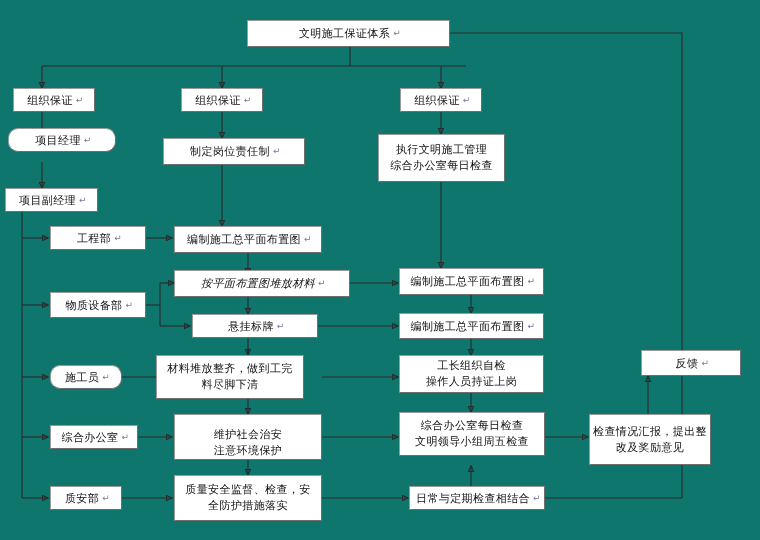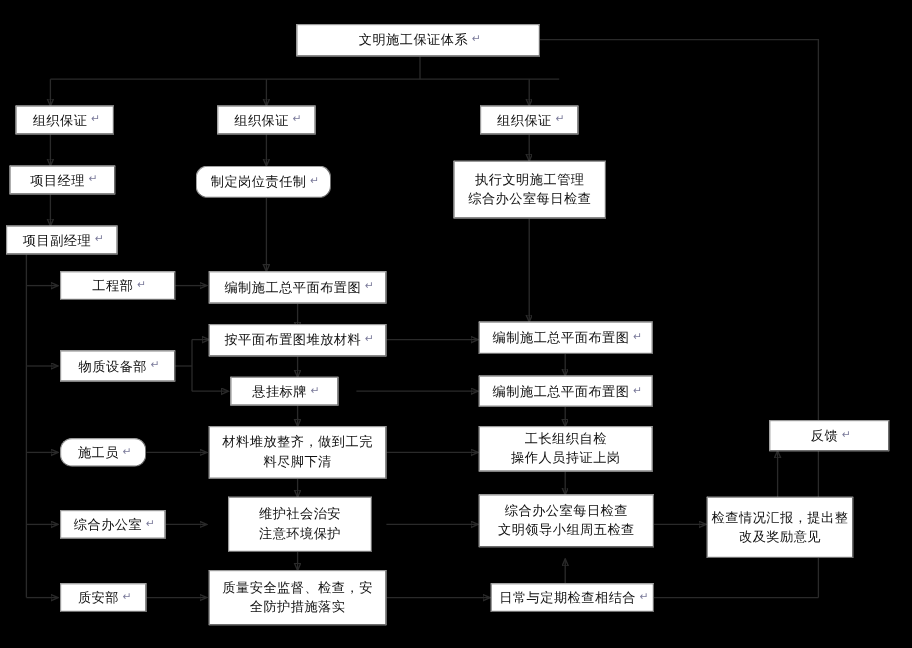--- a/index.html
+++ b/index.html
@@ -1,17 +1,17 @@
 <!DOCTYPE html>
 <html><head>
 <meta charset="utf-8">
 <style>
   html,body{margin:0;padding:0;background:#ffffff;}
   body{font-family:"DejaVu Sans","Liberation Sans",sans-serif;}
-  #canvas{position:relative;width:760px;height:540px;background:#000000;overflow:hidden;}
+  #canvas{position:relative;width:760px;height:540px;background:#0f766e;overflow:hidden;}
   .node{
     position:absolute;
     box-sizing:border-box;
     border:1px solid #9a9a9a;
     border-right-color:#6e6e6e;
     border-bottom-color:#6e6e6e;
     background:#ffffff;
     display:flex;
     align-items:center;
     justify-content:center;
@@ -116,31 +116,31 @@
   <div class="node" style="left:181px;top:88px;width:82px;height:24px;">
     <span class="txt">组织保证</span>
       <span class="mark">↵</span>
   </div>
 
   <div class="node" style="left:400px;top:88px;width:82px;height:24px;">
     <span class="txt">组织保证</span>
       <span class="mark">↵</span>
   </div>
 
-  <div class="node" style="left:8px;top:138px;width:88px;height:24px;">
+  <div class="node" style="left:8px;top:128px;width:108px;height:24px;border-radius:10px;">
     <span class="txt">项目经理</span>
       <span class="mark">↵</span>
   </div>
 
   <div class="node" style="left:5px;top:188px;width:93px;height:24px;">
     <span class="txt">项目副经理</span>
       <span class="mark">↵</span>
   </div>
 
-  <div class="node" style="left:163px;top:138px;width:113px;height:27px;border-radius:10px;">
+  <div class="node" style="left:163px;top:138px;width:142px;height:27px;">
     <span class="txt">制定岗位责任制</span>
       <span class="mark">↵</span>
   </div>
 
   <div class="node two-line" style="left:378px;top:134px;width:127px;height:48px;">
     <span class="txt">执行文明施工管理
 综合办公室每日检查</span>
   </div>
 
   <div class="node" style="left:50px;top:226px;width:96px;height:24px;">
@@ -166,36 +166,36 @@
   <div class="node" style="left:50px;top:486px;width:72px;height:24px;">
     <span class="txt">质安部</span>
       <span class="mark">↵</span>
   </div>
 
   <div class="node" style="left:174px;top:226px;width:148px;height:27px;">
     <span class="txt">编制施工总平面布置图</span>
       <span class="mark">↵</span>
   </div>
 
-  <div class="node" style="left:174px;top:270px;width:148px;height:27px;">
+  <div class="node" style="left:174px;top:270px;width:176px;height:27px;font-style:italic;">
     <span class="txt">按平面布置图堆放材料</span>
       <span class="mark">↵</span>
   </div>
 
-  <div class="node" style="left:192px;top:314px;width:90px;height:24px;">
+  <div class="node" style="left:192px;top:314px;width:126px;height:24px;">
     <span class="txt">悬挂标牌</span>
       <span class="mark">↵</span>
   </div>
 
-  <div class="node two-line" style="left:174px;top:355px;width:148px;height:44px;">
+  <div class="node two-line" style="left:156px;top:355px;width:148px;height:44px;">
     <span class="txt">材料堆放整齐，做到工完
 料尽脚下清</span>
   </div>
 
-  <div class="node two-line" style="left:190px;top:414px;width:120px;height:46px;">
+  <div class="node two-line" style="left:174px;top:414px;width:148px;height:46px;align-items:flex-end;">
     <span class="txt">维护社会治安
 注意环境保护</span>
   </div>
 
   <div class="node two-line" style="left:174px;top:475px;width:148px;height:46px;">
     <span class="txt">质量安全监督、检查，安
 全防护措施落实</span>
   </div>
 
   <div class="node" style="left:399px;top:268px;width:145px;height:27px;">

